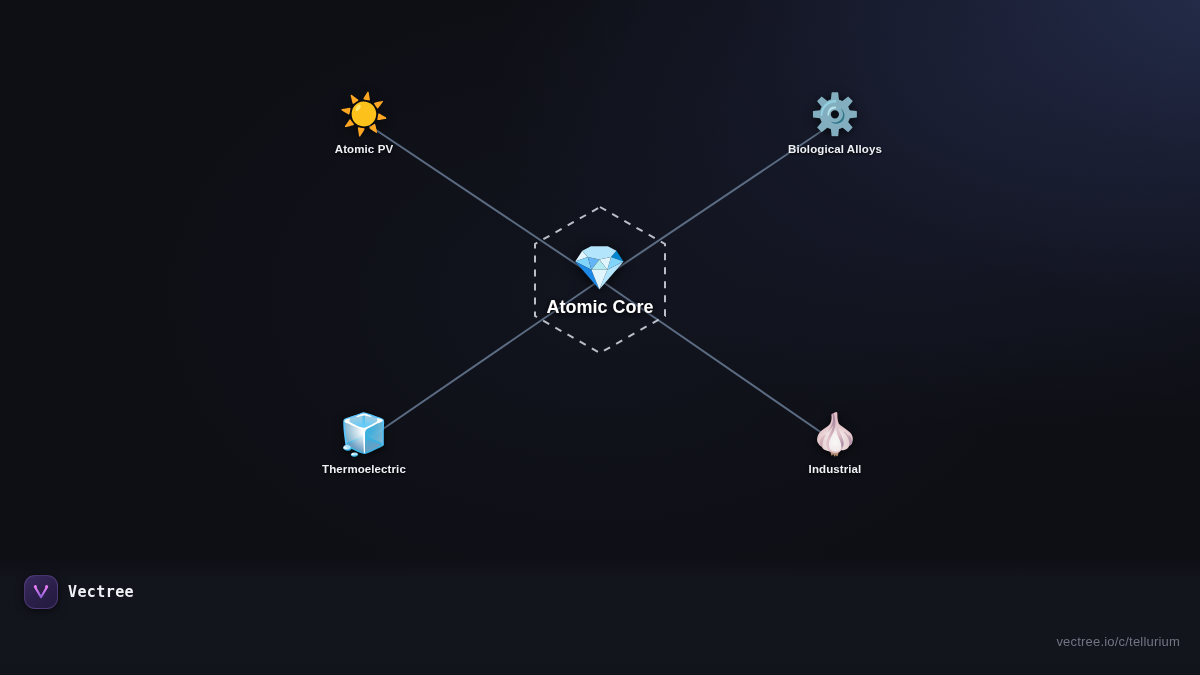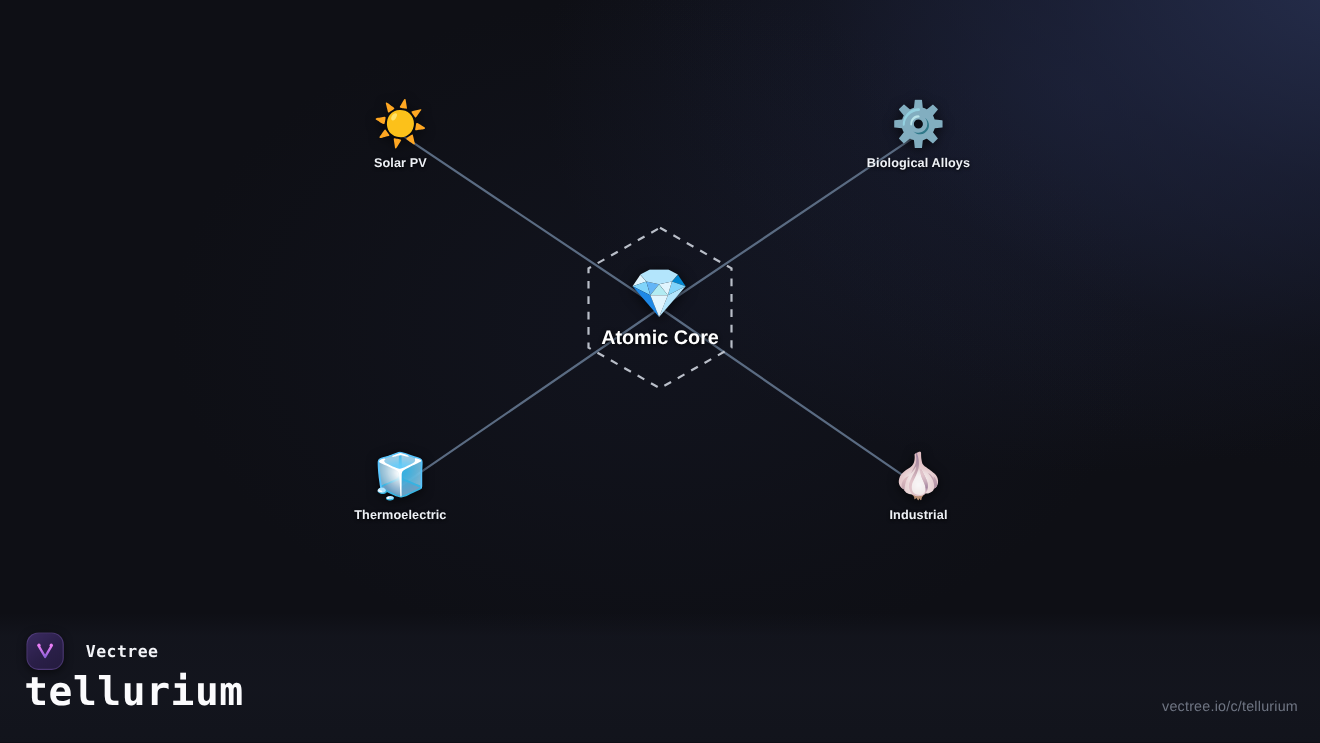--- a/index.html
+++ b/index.html
@@ -84,21 +84,21 @@
   }
 
   
   #footer {
     position:absolute; left:0; bottom:0;
     width:1200px; height:118px;
     background:linear-gradient(180deg, rgba(24,26,36,0.0) 0%, rgba(22,24,34,0.55) 18%, rgba(20,22,31,0.85) 60%, rgba(18,20,28,0.95) 100%);
   }
   #brand-row {
     position:absolute; left:24px; top:18px;
-    display:flex; align-items:center; gap:20px;text-align:right;
+    display:flex; align-items:center; gap:10px;text-align:right;
   }
   #logo-badge {
     width:34px; height:34px; border-radius:11px;
     background:linear-gradient(145deg,#3a2a60 0%,#2a1f48 55%,#241b3e 100%);
     border:1px solid rgba(150,110,210,0.30);
     display:flex; align-items:center; justify-content:center;
     box-shadow:0 2px 8px rgba(0,0,0,0.55);
     flex:0 0 auto;
   }
   #brand-name {
@@ -128,21 +128,21 @@
   <div id="graph">
     <svg id="edges" viewBox="0 0 1200 560">
         <line x1="600" y1="280" x2="364" y2="122" stroke="#5a6b82" stroke-width="2" stroke-linecap="round"></line>
         <line x1="600" y1="280" x2="835" y2="122" stroke="#5a6b82" stroke-width="2" stroke-linecap="round"></line>
         <line x1="600" y1="280" x2="364" y2="442" stroke="#5a6b82" stroke-width="2" stroke-linecap="round"></line>
         <line x1="600" y1="280" x2="835" y2="442" stroke="#5a6b82" stroke-width="2" stroke-linecap="round"></line>
       </svg>
     <div id="nodes-layer">
         <div class="node" style="left: 364px; top: 122px;">
           <span class="emoji">☀️</span>
-          <span class="nlabel">Solar PV</span>
+          <span class="nlabel">Atomic PV</span>
         </div>
         <div class="node" style="left: 835px; top: 122px;">
           <span class="emoji">⚙️</span>
           <span class="nlabel">Biological Alloys</span>
         </div>
         <div class="node" style="left: 364px; top: 442px;">
           <span class="emoji">🧊</span>
           <span class="nlabel">Thermoelectric</span>
         </div>
         <div class="node" style="left: 835px; top: 442px;">
@@ -172,16 +172,15 @@
               <stop offset="100%" stop-color="#8b5fd6"></stop>
             </linearGradient>
           </defs>
           <path d="M4.4,5.6 L10,15.2 L15.6,5.6" fill="none" stroke="url(#vgrad)" stroke-width="2.1" stroke-linecap="round" stroke-linejoin="round"></path>
           <circle cx="4.4" cy="4.5" r="1.5" fill="#e87ef5"></circle>
           <circle cx="15.6" cy="4.5" r="1.5" fill="#e87ef5"></circle>
         </svg>
       </div>
       <span id="brand-name">Vectree</span>
     </div>
-    <div id="page-title">tellurium</div>
     <div id="footer-url">vectree.io/c/tellurium</div>
   </div>
 </div>
 
 </body></html>

